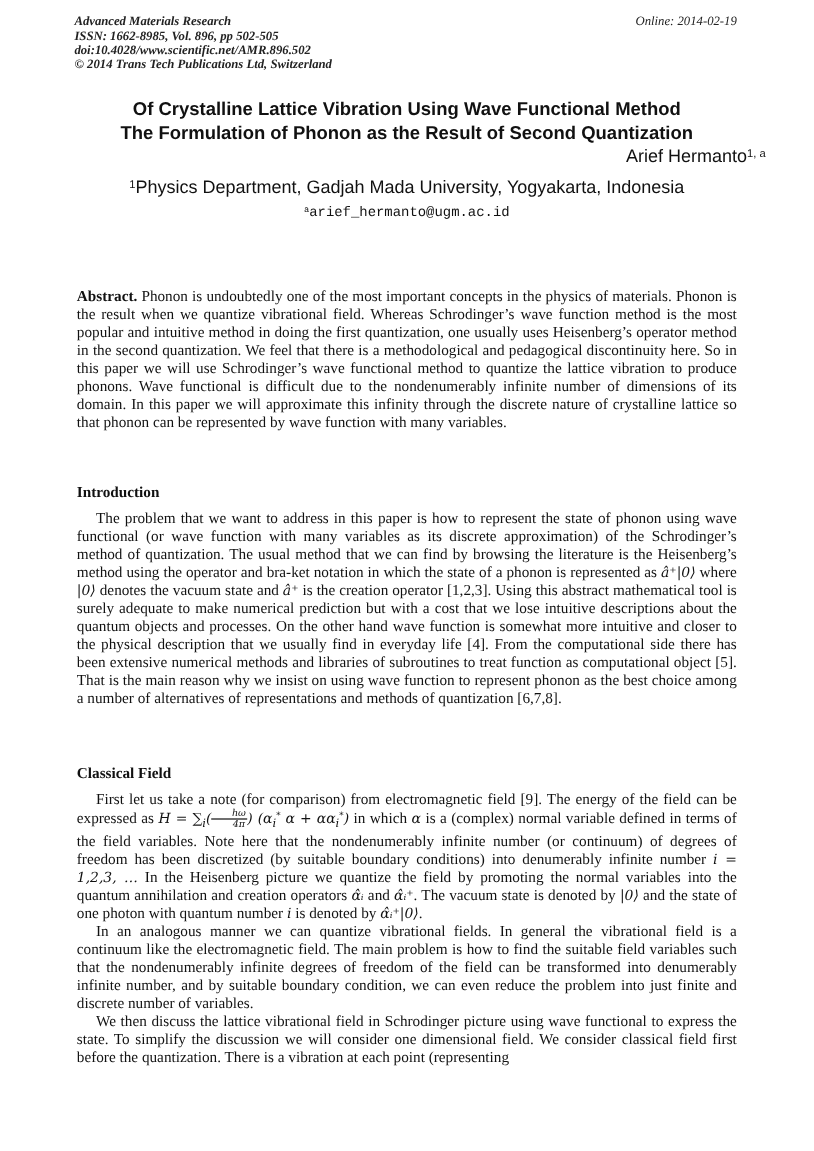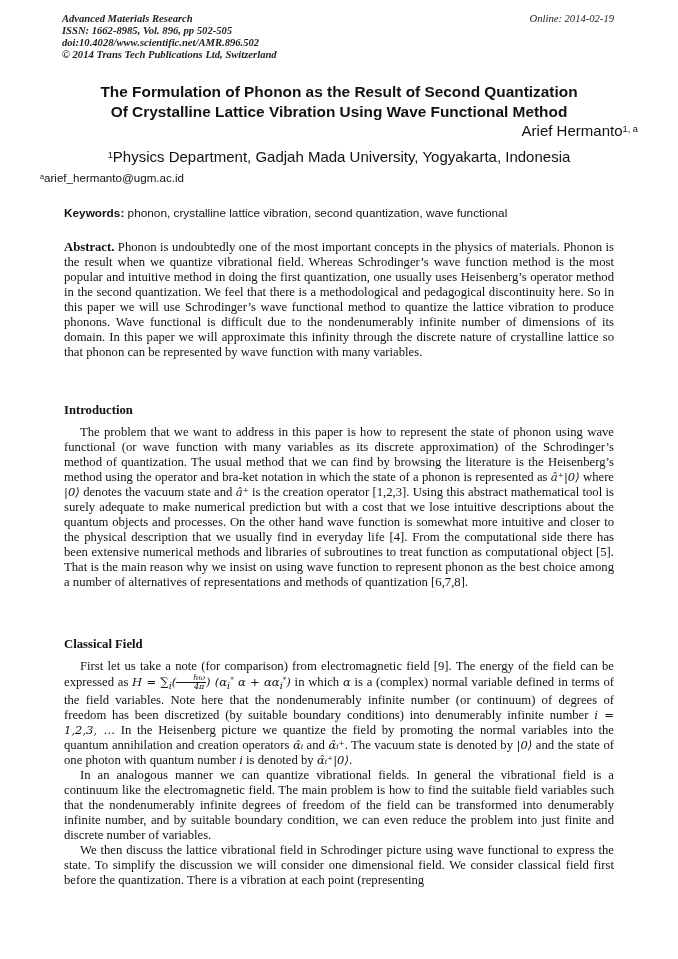--- a/index.html
+++ b/index.html
@@ -3,21 +3,21 @@
 <meta charset="utf-8">
 <style>
   html, body { margin: 0; padding: 0; background: #ffffff; }
   body { width: 678px; height: 959px; position: relative; overflow: hidden; color: #111; }
   .page { position: absolute; left: 0; top: 0; width: 678px; height: 959px; }
   .hdr { position: absolute; left: 62px; top: 13px; font-family: "Liberation Serif", serif; font-style: italic; font-size: 10.6px; line-height: 12px; color: #222; font-weight: bold; }
   .hdr-right { position: absolute; right: 64px; top: 13px; font-family: "Liberation Serif", serif; font-style: italic; font-size: 10.6px; line-height: 12px; color: #222; }
   .title { position: absolute; left: 40px; width: 598px; top: 82px; text-align: center; font-family: "Liberation Sans", sans-serif; font-weight: bold; font-size: 15.4px; line-height: 20px; color: #111; }
   .author { position: absolute; left: 40px; width: 598px; top: 122px; text-align: right; font-family: "Liberation Sans", sans-serif; font-size: 15px; line-height: 18px; }
   .affil { position: absolute; left: 40px; width: 598px; top: 150px; text-align: center; font-family: "Liberation Sans", sans-serif; font-size: 15px; line-height: 14px; }
-  .email { position: absolute; left: 40px; width: 598px; top: 171px; font-family: Liberation Sans, sans-serif; font-size: 11.6px; line-height: 14px; }
+  .email { position: absolute; left: 40px; width: 598px; top: 171px; text-align: center; font-family: Liberation Mono, monospace; font-size: 11.6px; line-height: 14px; }
   sup { font-size: 0.62em; line-height: 0; position: relative; top: -0.45em; vertical-align: baseline; }
   .keywords { position: absolute; left: 64px; top: 206px; font-family: "Liberation Sans", sans-serif; font-size: 11.8px; line-height: 14px; }
   .keywords b { font-weight: bold; }
   .body-text { position: absolute; left: 64px; width: 550px; font-family: "Liberation Serif", serif; font-size: 12.7px; line-height: 15.05px; text-align: justify; color: #111; }
   .body-text p { margin: 0; }
   .indent { text-indent: 16px; }
   .abstract { top: 240px; }
   .sec-head { position: absolute; left: 64px; font-family: "Liberation Serif", serif; font-weight: bold; font-size: 12.7px; line-height: 15px; }
   .intro-head { top: 403px; }
   .intro-body { top: 425px; }
@@ -35,39 +35,36 @@
 
   <div class="hdr">
     <div>Advanced Materials Research</div>
     <div>ISSN: 1662-8985, Vol. 896, pp 502-505</div>
     <div>doi:10.4028/www.scientific.net/AMR.896.502</div>
     <div>© 2014 Trans Tech Publications Ltd, Switzerland</div>
   </div>
   <div class="hdr-right">Online: 2014-02-19</div>
 
   <div class="title">
+    <div>Of Crystalline Lattice Vibration Using Wave Functional Method</div>
     <div>The Formulation of Phonon as the Result of Second Quantization</div>
-    <div>Of Crystalline Lattice Vibration Using Wave Functional Method</div>
   </div>
 
   <div class="author">
     <span>Arief Hermanto</span><sup>1, a</sup>
   </div>
 
   <div class="affil">
     <sup>1</sup><span>Physics Department, Gadjah Mada University, Yogyakarta, Indonesia</span>
   </div>
 
   <div class="email">
     <sup>a</sup><span>arief_hermanto@ugm.ac.id</span>
   </div>
 
-  <div class="keywords">
-    <b>Keywords:</b><span> phonon, crystalline lattice vibration, second quantization, wave functional</span>
-  </div>
 
   <div class="body-text abstract">
     <p><b>Abstract.</b><span> Phonon is undoubtedly one of the most important concepts in the physics of materials. Phonon is the result when we quantize vibrational field. Whereas Schrodinger’s wave function method is the most popular and intuitive method in doing the first quantization, one usually uses Heisenberg’s operator method in the second quantization. We feel that there is a methodological and pedagogical discontinuity here. So in this paper we will use Schrodinger’s wave functional method to quantize the lattice vibration to produce phonons. Wave functional is difficult due to the nondenumerably infinite number of dimensions of its domain. In this paper we will approximate this infinity through the discrete nature of crystalline lattice so that phonon can be represented by wave function with many variables.</span></p>
   </div>
 
   <div class="sec-head intro-head">Introduction</div>
   <div class="body-text intro-body">
     <p class="indent"><span>The problem that we want to address in this paper is how to represent the state of phonon using wave functional (or wave function with many variables as its discrete approximation) of the Schrodinger’s method of quantization. The usual method that we can find by browsing the literature is the Heisenberg’s method using the operator and bra-ket notation in which the state of a phonon is represented as </span><span class="math">â⁺|0⟩</span><span>  where </span><span class="math">|0⟩</span><span> denotes the vacuum state and </span><span class="math">â⁺</span><span> is the creation operator [1,2,3]. Using this abstract mathematical tool is surely adequate to make numerical prediction but with a cost that we lose intuitive descriptions about the quantum objects and processes. On the other hand wave function is somewhat more intuitive and closer to the physical description that we usually find in everyday life [4]. From the computational side there has been extensive numerical methods and libraries of subroutines to treat function as computational object [5]. That is the main reason why we insist on using wave function to represent phonon as the best choice among a number of alternatives of representations and methods of quantization [6,7,8].</span></p>
   </div>
 

